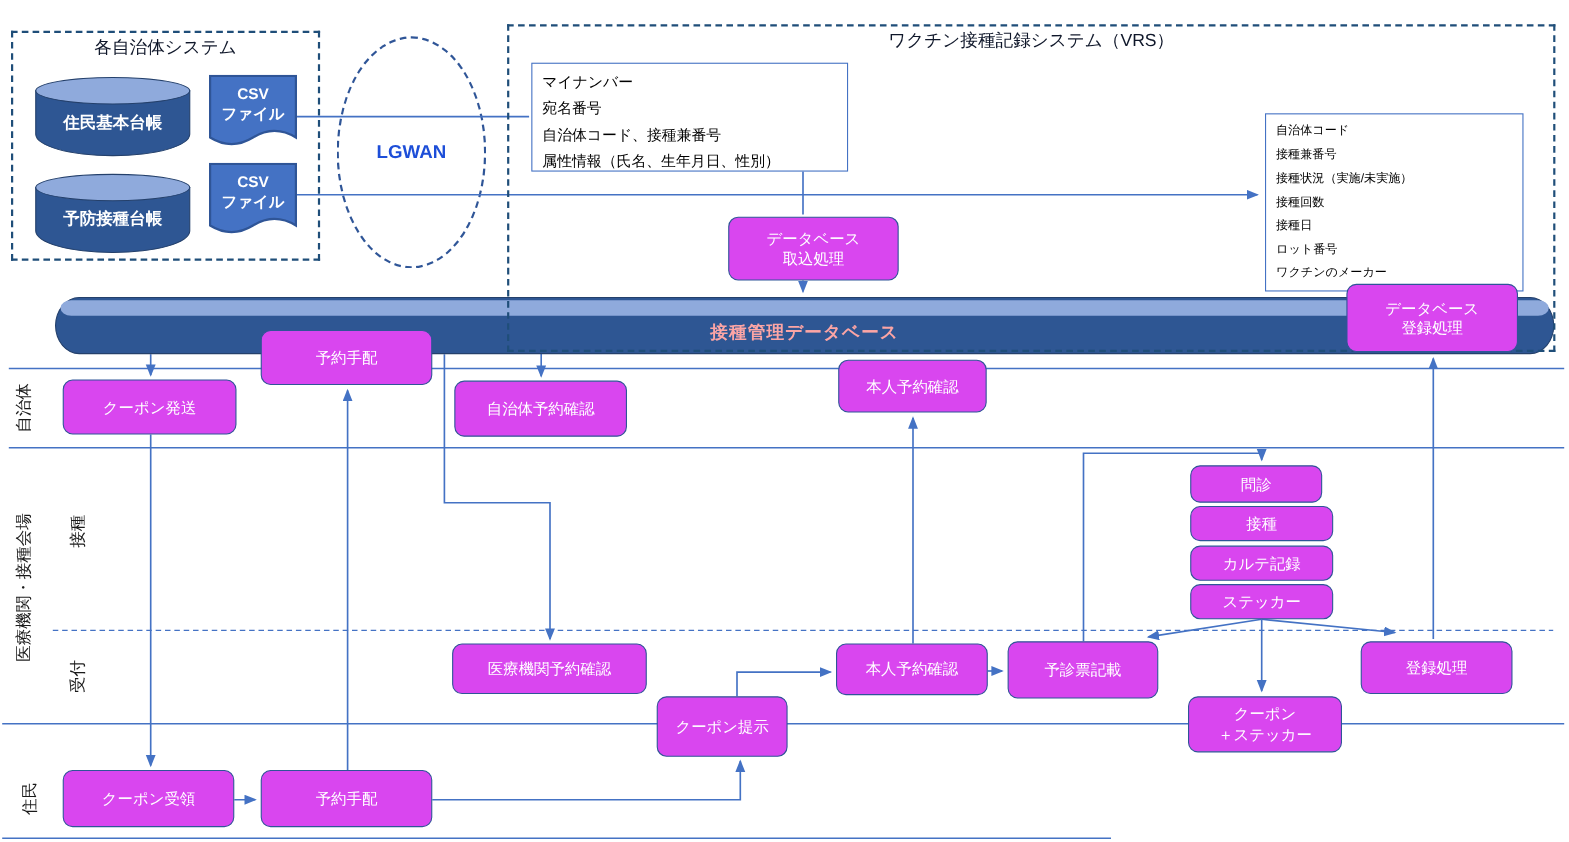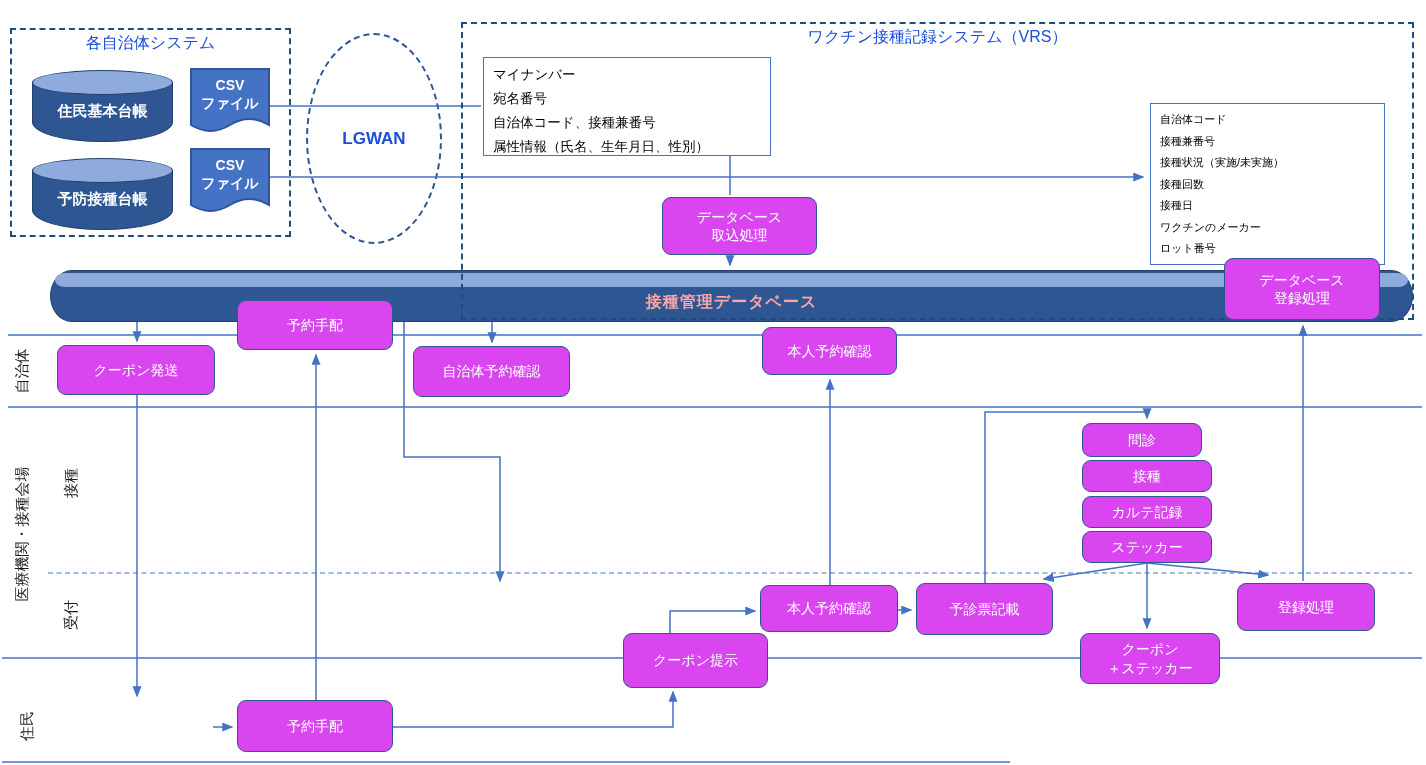--- a/index.html
+++ b/index.html
@@ -2,21 +2,21 @@
 <html><head>
 <meta charset="utf-8">
 <style>
   html,body{margin:0;padding:0;background:#fff;}
   #stage{position:relative;width:1426px;height:765px;background:#fff;overflow:hidden;
          font-family:"Liberation Sans","DejaVu Sans",sans-serif;}
   
   svg.wires{position:absolute;left:0;top:0;z-index:2;}
   
   .dashedbox{position:absolute;border:2.5px dashed #1F4E79;box-sizing:border-box;z-index:5;pointer-events:none;}
-  .boxtitle{position:absolute;text-align:center;font-size:16px;color:#1d4ed8;z-index:6;}
+  .boxtitle{position:absolute;text-align:center;font-size:16px;color:#0f172a;z-index:6;}
   
   .lgwan{position:absolute;left:306px;top:33px;width:136px;height:211px;border:2.5px dashed #2F5597;
          border-radius:50%;z-index:1;display:flex;align-items:center;justify-content:center;box-sizing:border-box;}
   .lgwan span{font-weight:bold;font-size:17px;color:#1d4ed8;}
   
   .dbcyl{position:absolute;z-index:6;}
   .dbcyl .body{position:absolute;left:0;right:0;top:12px;bottom:0;background:#2E5693;border:1.5px solid #24406B;
                border-radius:0 0 70px 70px / 0 0 20px 20px;box-sizing:border-box;}
   .dbcyl .cap{position:absolute;left:0;right:0;top:0;height:25px;background:#8FAADC;border:1.5px solid #24406B;
               border-radius:50%;box-sizing:border-box;}
@@ -130,47 +130,49 @@
     <div>宛名番号</div>
     <div>自治体コード、接種兼番号</div>
     <div>属性情報（氏名、生年月日、性別）</div>
   </div>
   <div class="infobox info-sm" style="left:1150px;top:103px;width:235px;height:162px;">
     <div>自治体コード</div>
     <div>接種兼番号</div>
     <div>接種状況（実施/未実施）</div>
     <div>接種回数</div>
     <div>接種日</div>
+    <div>ロット番号</div>
     <div>ワクチンのメーカー</div>
-    <div>ロット番号</div>
   </div>
 
   <div class="maincyl">
     <div class="band"></div>
     <div class="lbl">接種管理データベース</div>
   </div>
 
   <div class="node" style="left:662px;top:197px;width:155px;height:58px;">データベース
 取込処理</div>
   <div class="node" style="left:1224px;top:258px;width:156px;height:62px;">データベース
 登録処理</div>
   <div class="node" style="left:237px;top:300px;width:156px;height:50px;">予約手配</div>
   <div class="node" style="left:57px;top:345px;width:158px;height:50px;">クーポン発送</div>
   <div class="node" style="left:413px;top:346px;width:157px;height:51px;">自治体予約確認</div>
   <div class="node" style="left:762px;top:327px;width:135px;height:48px;">本人予約確認</div>
   <div class="node" style="left:1082px;top:423px;width:120px;height:34px;">問診</div>
   <div class="node" style="left:1082px;top:460px;width:130px;height:32px;">接種</div>
   <div class="node" style="left:1082px;top:496px;width:130px;height:32px;">カルテ記録</div>
   <div class="node" style="left:1082px;top:531px;width:130px;height:32px;">ステッカー</div>
+  <div class="node" style="left:411px;top:585px;width:177px;height:46px;">医療機関予約確認</div>
   <div class="node" style="left:760px;top:585px;width:138px;height:47px;">本人予約確認</div>
   <div class="node" style="left:916px;top:583px;width:137px;height:52px;">予診票記載</div>
   <div class="node" style="left:1237px;top:583px;width:138px;height:48px;">登録処理</div>
-  <div class="node" style="left:597px;top:633px;width:145px;height:55px;margin-left:26px;">クーポン提示</div>
+  <div class="node" style="left:597px;top:633px;width:119px;height:55px;">クーポン提示</div>
   <div class="node" style="left:1080px;top:633px;width:140px;height:51px;">クーポン
 ＋ステッカー</div>
+  <div class="node" style="left:57px;top:700px;width:156px;height:52px;">クーポン受領</div>
   <div class="node" style="left:237px;top:700px;width:156px;height:52px;">予約手配</div>
 
   <div class="lane-label" style="left:22px;top:371px;">自治体</div>
   <div class="lane-label" style="left:22px;top:534px;">医療機関・接種会場</div>
   <div class="lane-label" style="left:71px;top:483px;">接種</div>
   <div class="lane-label" style="left:71px;top:615px;">受付</div>
   <div class="lane-label" style="left:27px;top:726px;">住民</div>
 
 </div>
 

